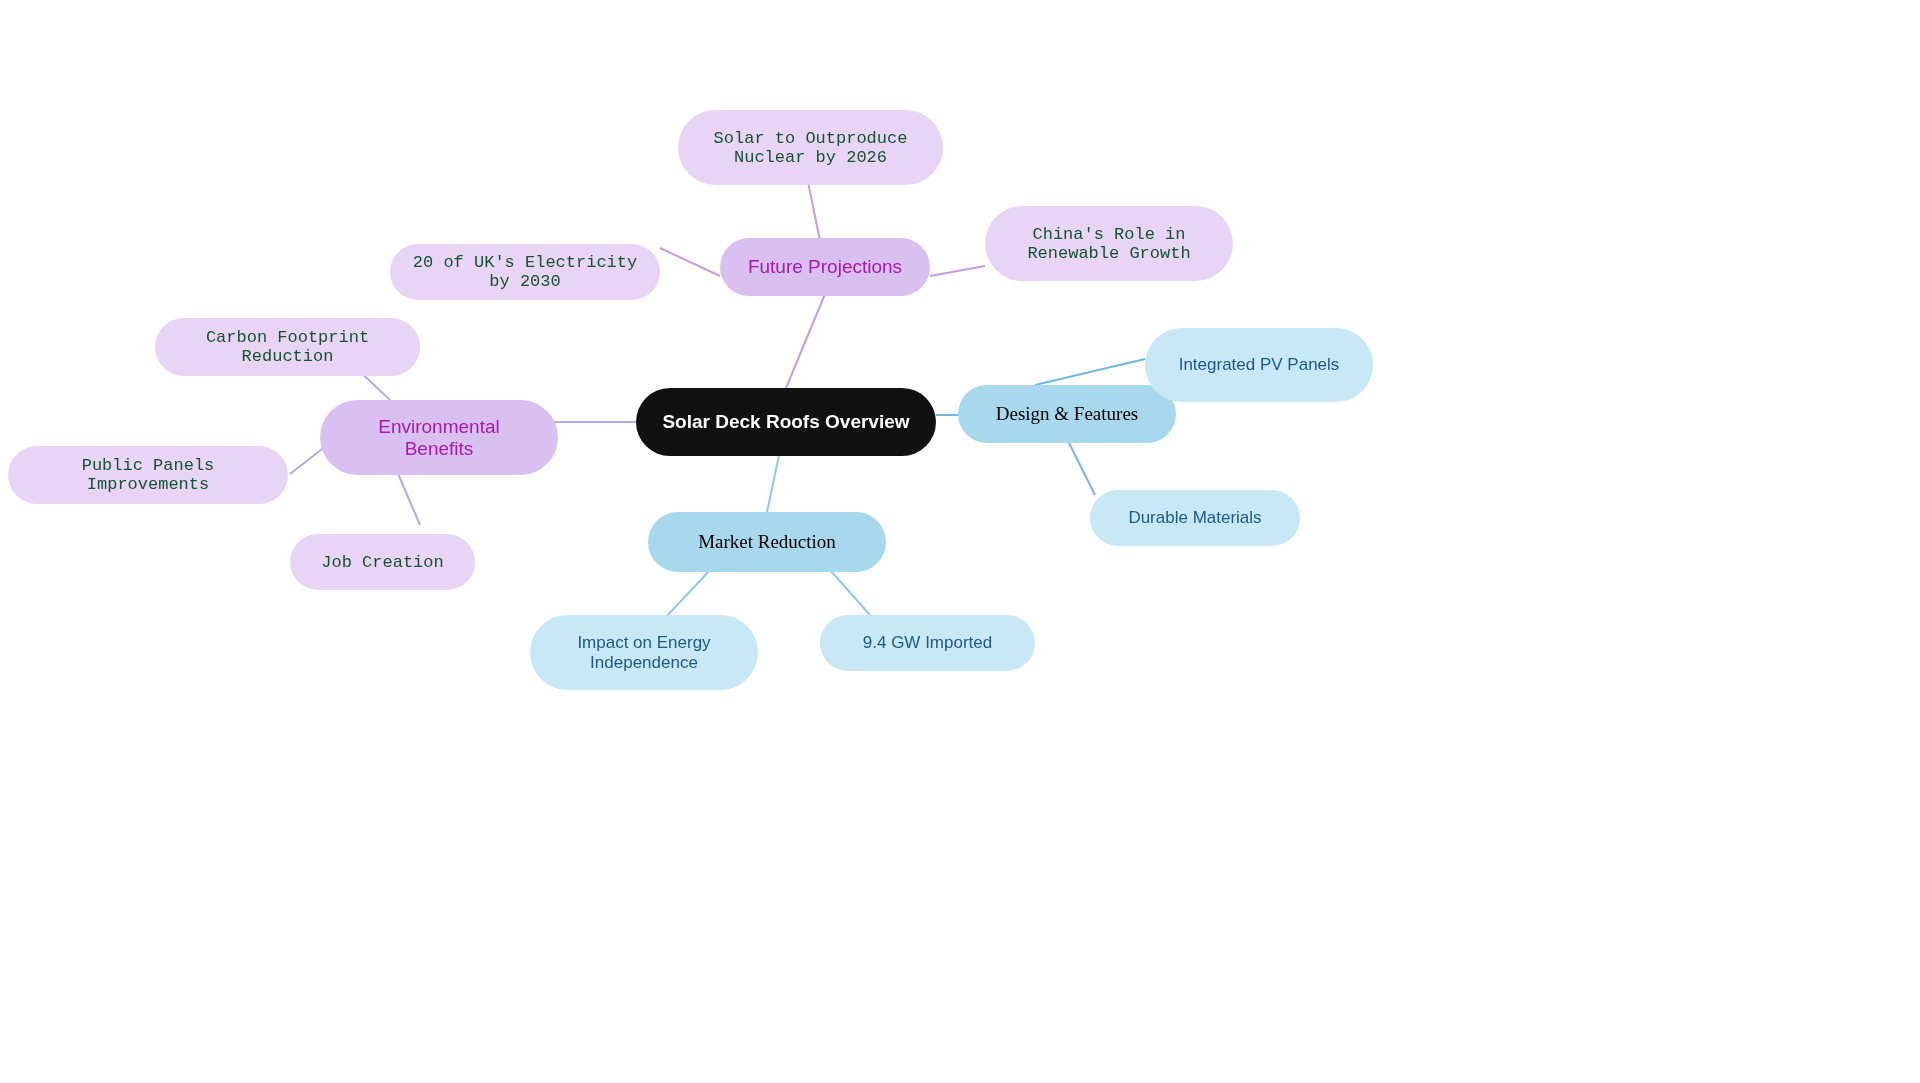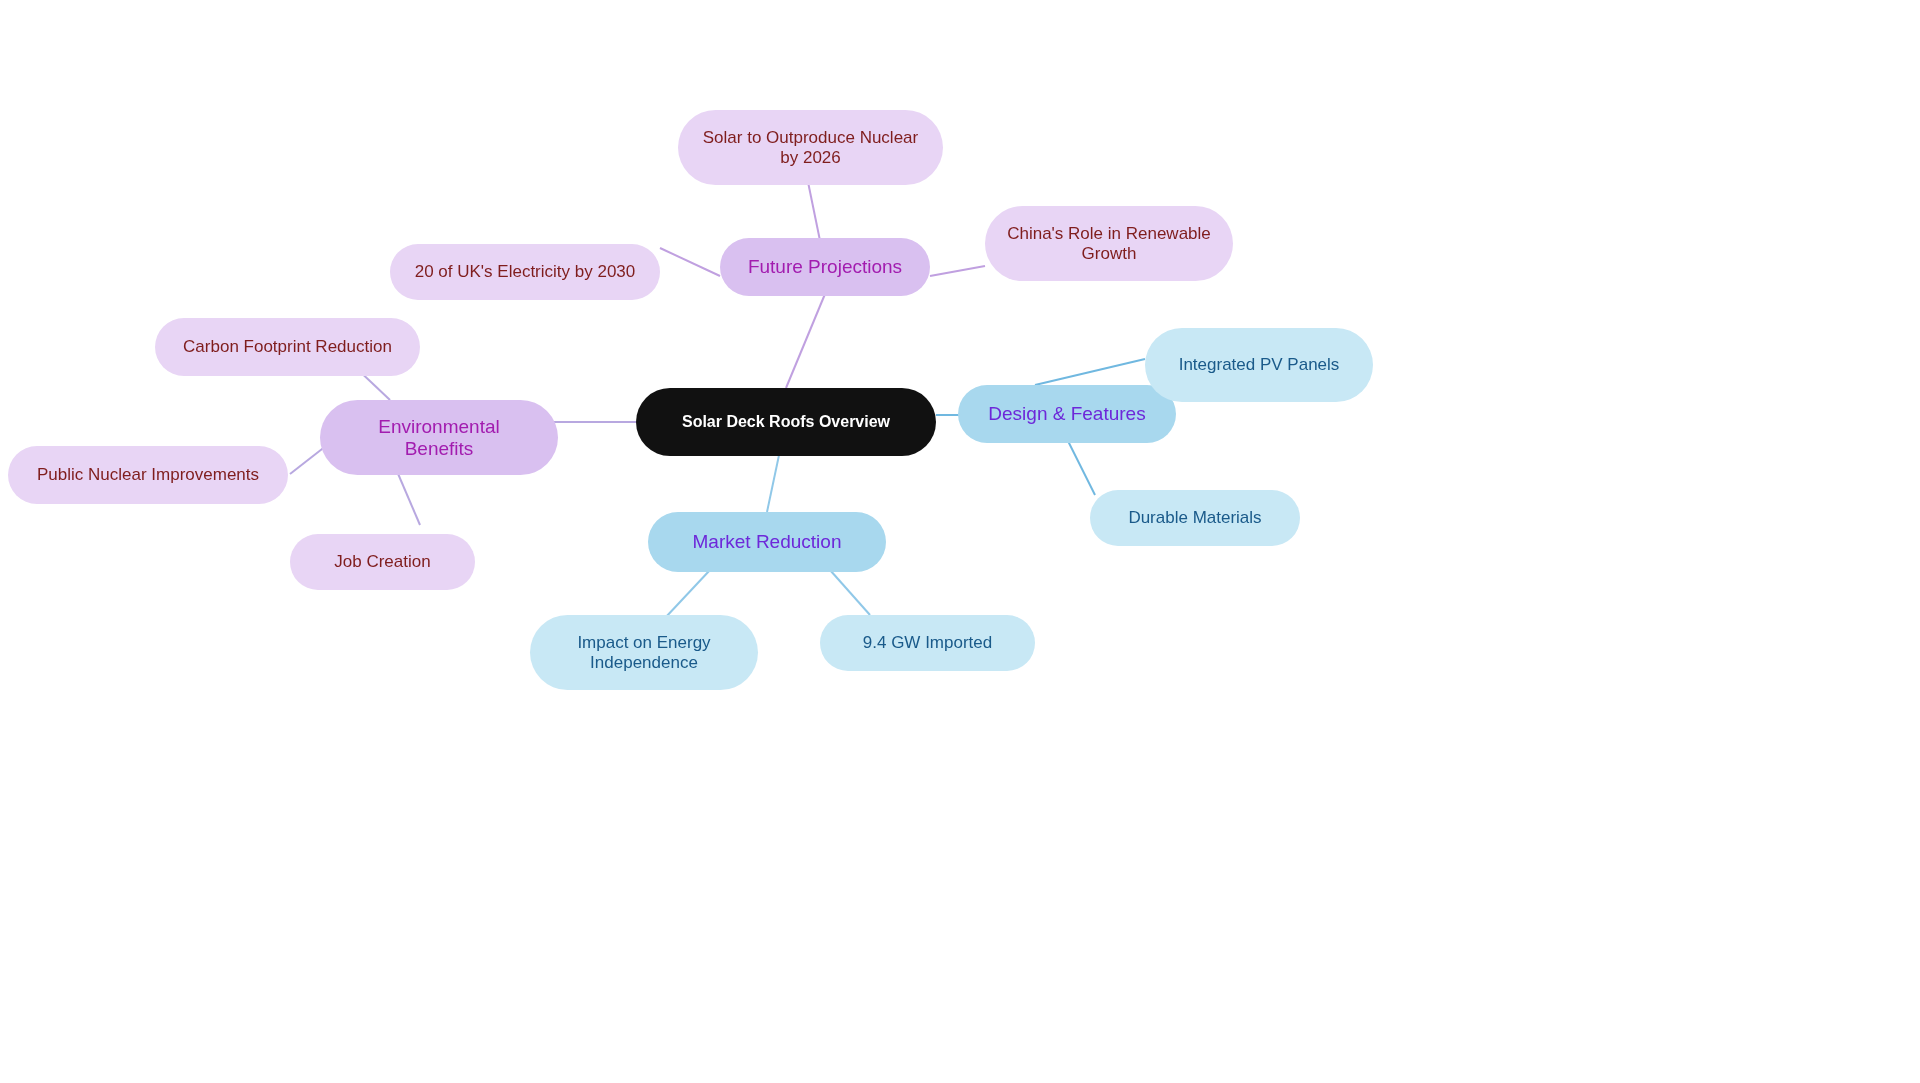--- a/index.html
+++ b/index.html
@@ -32,39 +32,41 @@
     .node-center {
       background: #111111;
       color: #ffffff;
       font-size: 22px;
       font-weight: 600;
       width: 300px;
       height: 68px;
     }
     .node-purple {
       background: #e8d5f5;
-      color: #7f1d1d;
+      color: #14532d;
       border: none;
+      font-family: Liberation Mono, monospace;
     }
     .node-blue {
       background: #c8e8f5;
       color: #1a5a8a;
       border: none;
     }
     .node-purple-mid {
       background: #d9c0f0;
       color: #a21caf;
     }
     .node-blue-mid {
       background: #a8d8ee;
-      color: #6d28d9;
+      color: #000000;
+      font-family: Liberation Serif, serif;
     }
     .text-sm { font-size: 17px; }
     .text-md { font-size: 19px; }
-    .text-lg { font-size: 16px; }
+    .text-lg { font-size: 19px; }
   </style>
 </head>
 <body>
 
 <svg id="connections">
 
   <line x1="786" y1="388" x2="825" y2="294" stroke="#c0a0e0" stroke-width="2"></line>
 
   <line x1="825" y1="265" x2="808" y2="182" stroke="#c0a0e0" stroke-width="2"></line>
 
@@ -115,21 +117,21 @@
 
 <div class="node node-purple-mid text-md" style="left: 320px; top: 400px; width: 238px; height: 75px;">
   <span>Environmental Benefits</span>
 </div>
 
 <div class="node node-purple text-sm" style="left: 155px; top: 318px; width: 265px; height: 58px;">
   <span>Carbon Footprint Reduction</span>
 </div>
 
 <div class="node node-purple text-sm" style="left: 8px; top: 446px; width: 280px; height: 58px;">
-  <span>Public Nuclear Improvements</span>
+  <span>Public Panels Improvements</span>
 </div>
 
 <div class="node node-purple text-sm" style="left: 290px; top: 525px; width: 185px; height: 56px; margin-top: 9px;">
   <span>Job Creation</span>
 </div>
 
 <div class="node node-blue-mid text-md" style="left: 648px; top: 512px; width: 238px; height: 60px;">
   <span>Market Reduction</span>
 </div>
 

